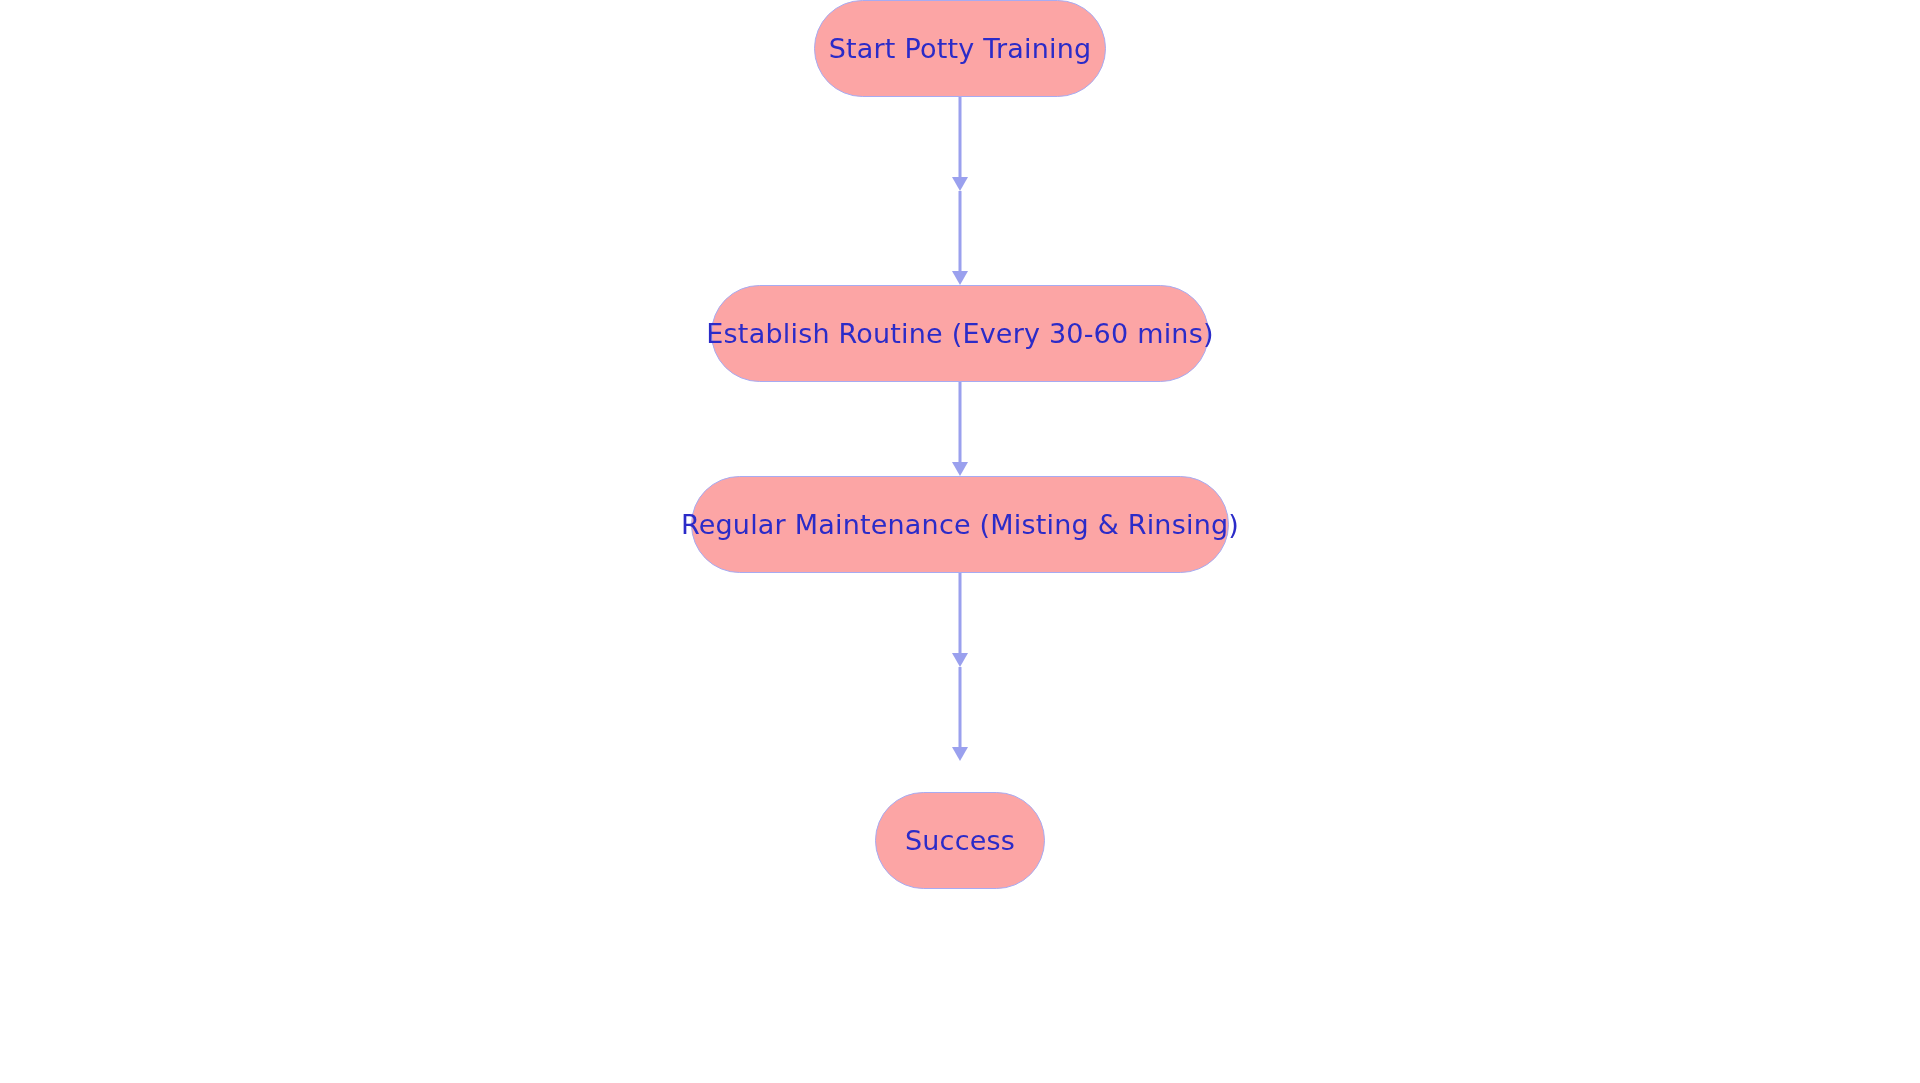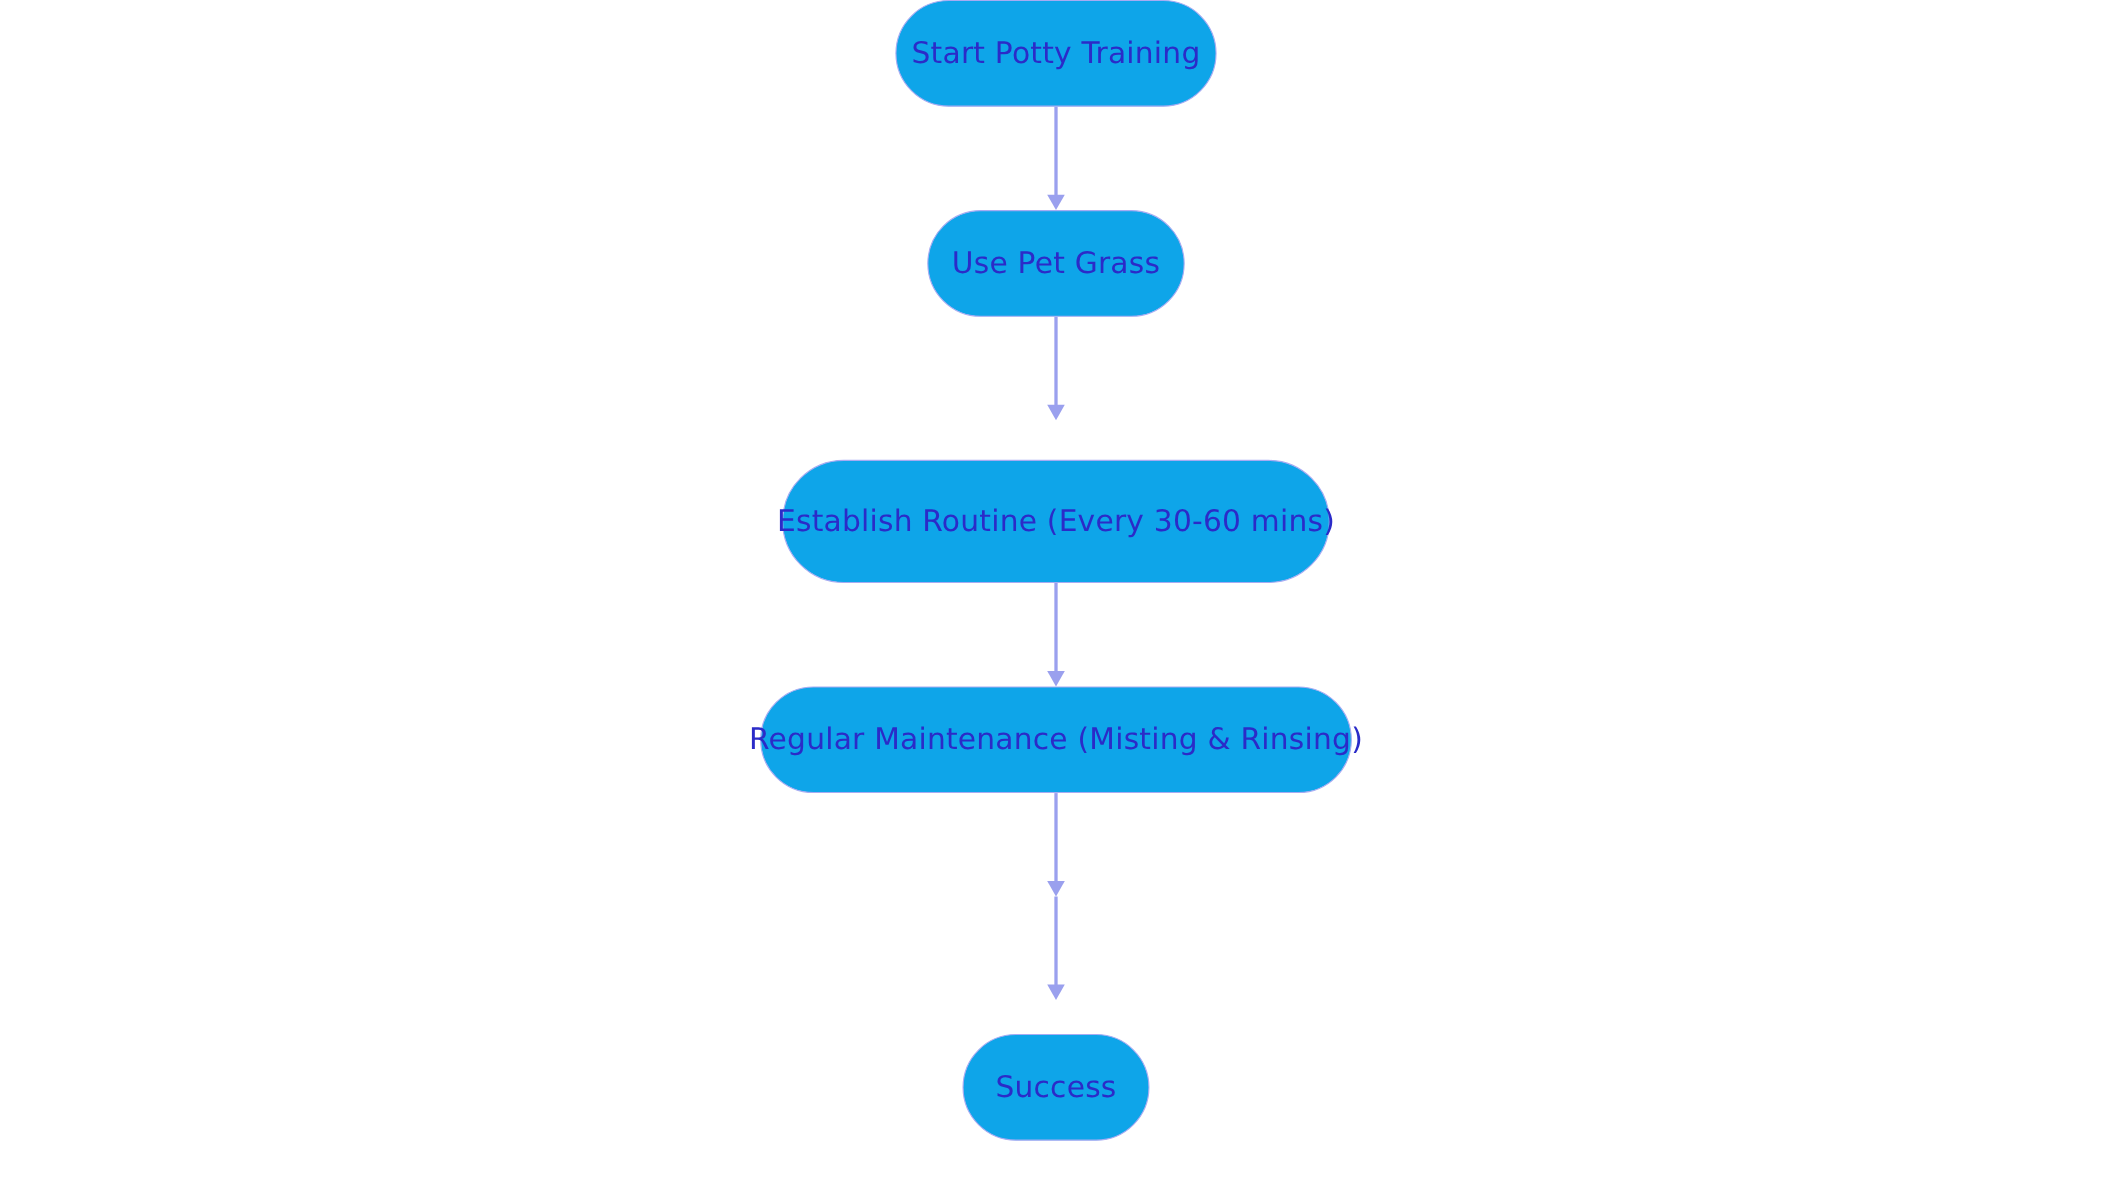--- a/index.html
+++ b/index.html
@@ -33,42 +33,42 @@
     align-items: center;
     justify-content: flex-start;
   }
 
   
   .node {
     box-sizing: border-box;
     display: flex;
     align-items: center;
     justify-content: center;
-    background: #0ea5e9;
+    background: #fca5a5;
     border: 1.6px solid #a7abf2;
     border-radius: 999px;
     color: #2b2bc8;
     font-size: 27px;
     font-weight: 400;
     letter-spacing: 0.2px;
     line-height: 1;
     white-space: nowrap;
     padding: 10px 34px;
     flex: 0 0 auto;
   }
 
   .node-label {
     display: block;
     color: #2b2bc8;
   }
 
   
   .node.n0 { width: 292px;  height: 97px;  }
   .node.n1 { width: 234px;  height: 97px;  }
-  .node.n2 { width: 498px;  height: 112px; margin-top: 36px;  }
+  .node.n2 { width: 498px;  height: 97px;  }
   .node.n3 { width: 538px;  height: 97px;  }
   .node.n4 { width: 340px;  height: 97px;  }
   .node.n5 { width: 170px;  height: 97px; margin-top: 31px;  }
 
   
   .connector {
     position: relative;
     width: 18px;
     height: 94px;
     flex: 0 0 auto;
@@ -102,23 +102,20 @@
 
     <div class="node n0">
       <span class="node-label">Start Potty Training</span>
     </div>
 
     <div class="connector">
       <div class="conn-line"></div>
       <div class="conn-head"></div>
     </div>
 
-    <div class="node n1">
-      <span class="node-label">Use Pet Grass</span>
-    </div>
 
     <div class="connector">
       <div class="conn-line"></div>
       <div class="conn-head"></div>
     </div>
 
     <div class="node n2">
       <span class="node-label">Establish Routine (Every 30-60 mins)</span>
     </div>
 

